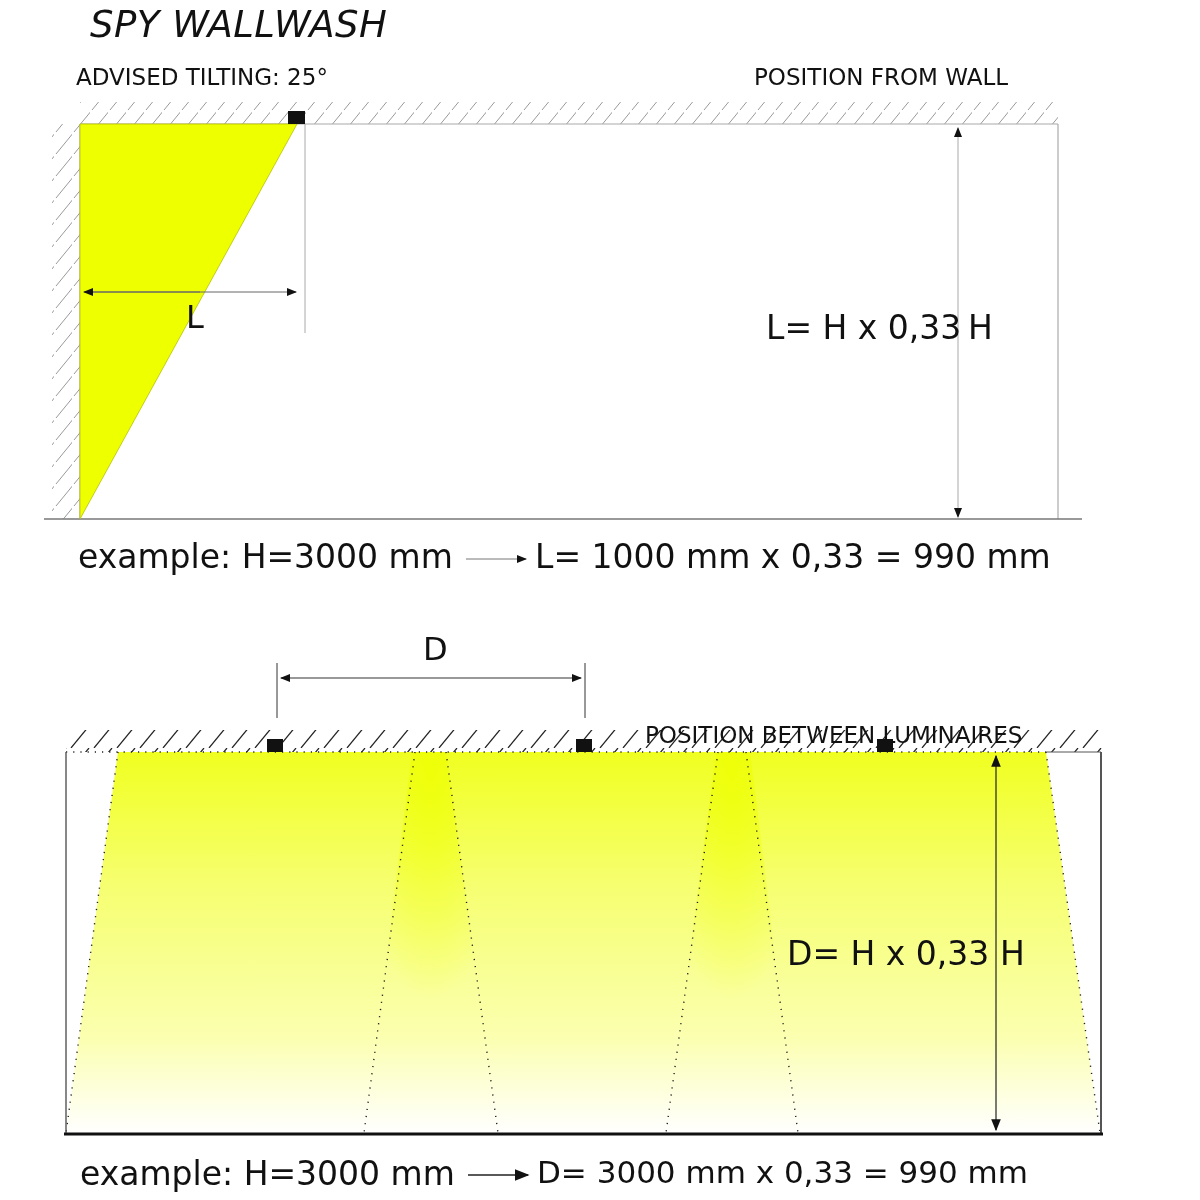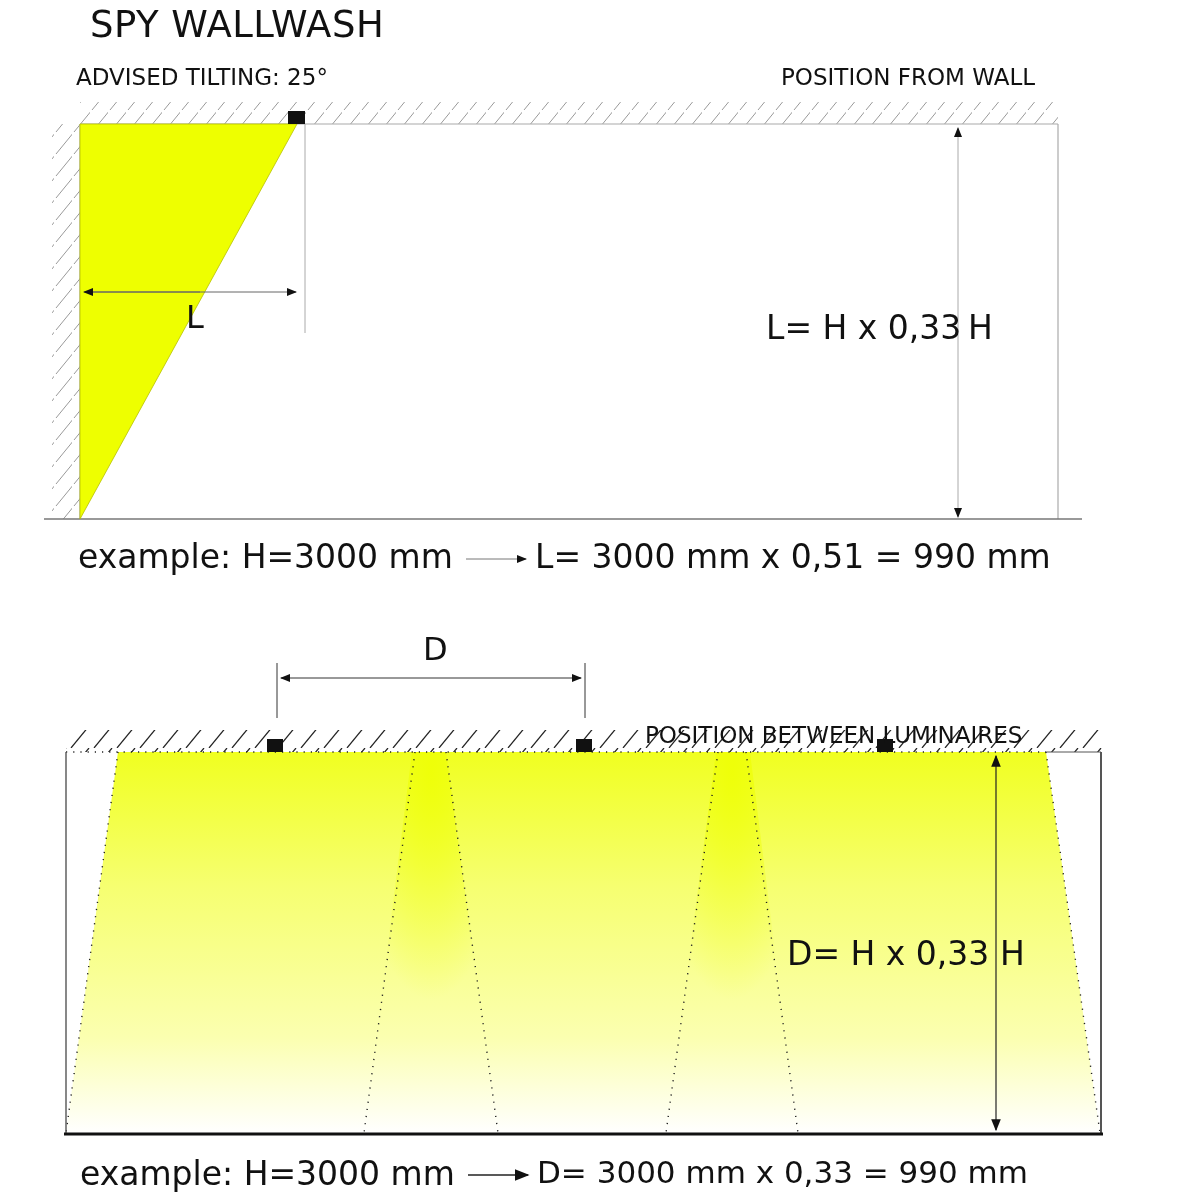--- a/index.html
+++ b/index.html
@@ -1,21 +1,21 @@
 <!DOCTYPE html>
 <html><head>
   <meta charset="utf-8">
   <style>
     html, body { margin: 0; padding: 0; background: #ffffff; }
     body { width: 1200px; height: 1200px; position: relative; overflow: hidden;
            font-family: "DejaVu Sans", "Liberation Sans", sans-serif; color: #111; }
     .txt { position: absolute; white-space: nowrap; line-height: 1; }
-    #title { left: 90px; top: 6px; font-size: 37px; letter-spacing: 0.5px; }
+    #title { left: 90px; top: 6px; font-size: 37px; letter-spacing: 0.5px; font-style: italic; }
     #tilt { left: 76px; top: 66px; font-size: 23px; }
-    #pos-wall { left: 754px; top: 66px; font-size: 23px; margin-left: 27px; }
+    #pos-wall { left: 754px; top: 66px; font-size: 23px; }
     #formula-l { left: 748px; top: 311px; font-size: 33px; margin-left: 18px; }
     #h-top { left: 968px; top: 311px; font-size: 33px; }
     #l-label { left: 186px; top: 301px; font-size: 32px; }
     #example-1 { left: 78px; top: 540px; font-size: 33px; }
     #result-1 { left: 535px; top: 540px; font-size: 33px; }
     #d-label { left: 423px; top: 633px; font-size: 32px; }
     #pos-lum { left: 645px; top: 724px; font-size: 23px; }
     #formula-d { left: 787px; top: 937px; font-size: 33px; text-align: center; }
     #h-bot { left: 1000px; top: 937px; font-size: 33px; }
     #example-2 { left: 80px; top: 1157px; font-size: 33px; }
@@ -112,20 +112,20 @@
   </g>
 </svg>
 
 <div id="title" class="txt">SPY WALLWASH</div>
 <div id="tilt" class="txt">ADVISED TILTING: 25°</div>
 <div id="pos-wall" class="txt">POSITION FROM WALL</div>
 <div id="l-label" class="txt">L</div>
 <div id="formula-l" class="txt">L= H x 0,33</div>
 <div id="h-top" class="txt">H</div>
 <div id="example-1" class="txt">example: H=3000 mm</div>
-<div id="result-1" class="txt">L= 3000 mm x 0,51 = 990 mm</div>
+<div id="result-1" class="txt">L= 1000 mm x 0,33 = 990 mm</div>
 
 <div id="d-label" class="txt">D</div>
 <div id="pos-lum" class="txt">POSITION BETWEEN LUMINAIRES</div>
 <div id="formula-d" class="txt">D= H x 0,33</div>
 <div id="h-bot" class="txt">H</div>
 <div id="example-2" class="txt">example: H=3000 mm</div>
 <div id="result-2" class="txt">D= 3000 mm x 0,33 = 990 mm</div>
 
 </body></html>

